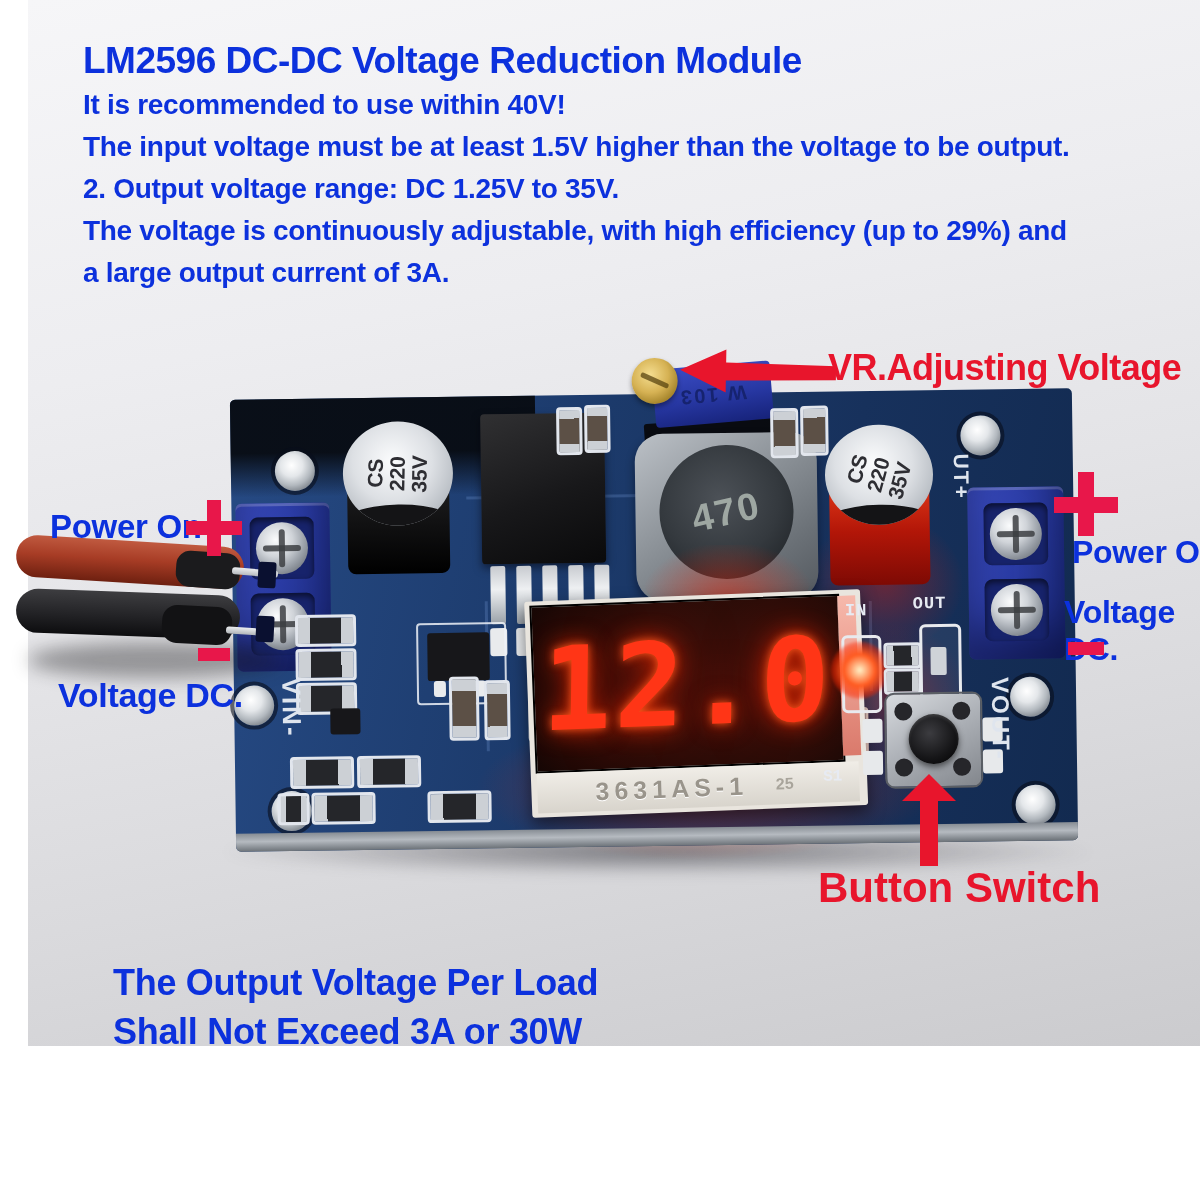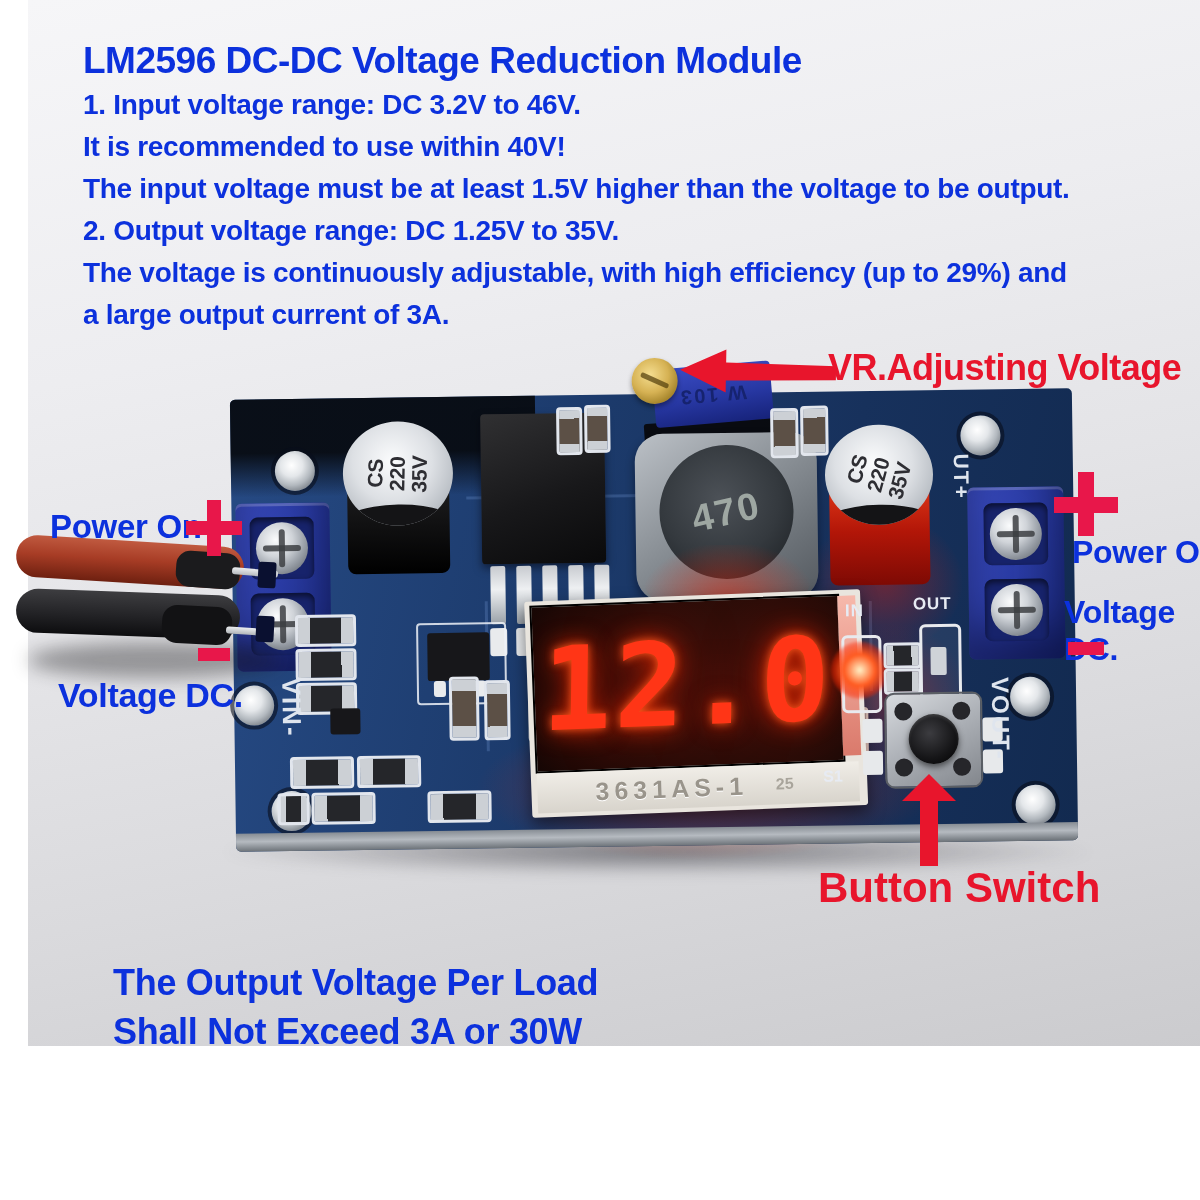--- a/index.html
+++ b/index.html
@@ -86,21 +86,21 @@
     font-family:"DejaVu Sans Mono",monospace;font-weight:700;font-size:116px;color:#ff3516;
     transform:skewX(-3deg);letter-spacing:3px;
     text-shadow:0 0 8px rgba(255,90,30,.95),0 0 24px rgba(255,45,0,.8),0 0 60px rgba(255,25,0,.55);}
   .dright{position:absolute;left:313px;top:6px;width:18px;height:160px;
     background:linear-gradient(180deg,#f6b9ac,#ea9788 50%,#da7a6c);}
   .dstrip{position:absolute;left:6px;top:172px;width:322px;height:40px;
     background:linear-gradient(180deg,#f0ede7,#d8d4cc);display:flex;align-items:center;}
   .dmodel{margin-left:58px;font-weight:700;font-size:25px;color:#99948b;letter-spacing:5px;text-shadow:0 1px 0 #fff;}
   .dcode{margin-left:28px;font-weight:700;font-size:16px;color:#a8a49b;}
   
-  .silk{color:#e7ebf3;font-weight:700;}
+  .silk{color:#e7ebf3;font-weight:700;font-family:Liberation Mono, monospace;}
   .vsilk{transform:rotate(90deg);color:#dfe5ee;font-weight:700;letter-spacing:2px;white-space:nowrap;}
   .ledbox{position:absolute;border:3px solid #e8eaee;border-radius:6px;background:rgba(255,255,255,.07);}
   .led-glow{background:radial-gradient(circle,#fff3c8 0%,#ff5a20 38%,rgba(255,40,0,.5) 62%,rgba(255,40,0,0) 78%);filter:blur(1px);}
   
   .btn{left:650px;top:302px;width:94px;height:92px;border-radius:10px;border:2px solid #5a5e64;
     background:linear-gradient(150deg,#d8dbdf,#afb3b9 45%,#82868c);}
   .btn-dot{position:absolute;width:18px;height:18px;border-radius:50%;background:#26262a;}
   .btn-cap{position:absolute;left:22px;top:20px;width:50px;height:50px;border-radius:50%;
     background:radial-gradient(circle at 42% 38%,#3c3c40,#151517 60%,#000);
     box-shadow:0 3px 6px rgba(0,0,0,.55),inset 0 2px 3px rgba(255,255,255,.14);}
@@ -130,21 +130,20 @@
   .entry{position:absolute;width:18px;height:26px;background:#0a1030;border-radius:3px;z-index:5;}
   svg.arrow{position:absolute;z-index:9;}
 </style>
 </head>
 <body>
 
 <div class="scene">
 
   <div class="abs blue title">LM2596 DC-DC Voltage Reduction Module</div>
   <div class="abs blue specs">
-    <div>1. Input voltage range: DC 3.2V to 46V.</div>
     <div>It is recommended to use within 40V!</div>
     <div>The input voltage must be at least 1.5V higher than the voltage to be output.</div>
     <div>2. Output voltage range: DC 1.25V to 35V.</div>
     <div>The voltage is continuously adjustable, with high efficiency (up to 29%) and</div>
     <div>a large output current of 3A.</div>
   </div>
 
   <div class="abs board-shadow"></div>
   <div class="abs wire-shadow"></div>
 

